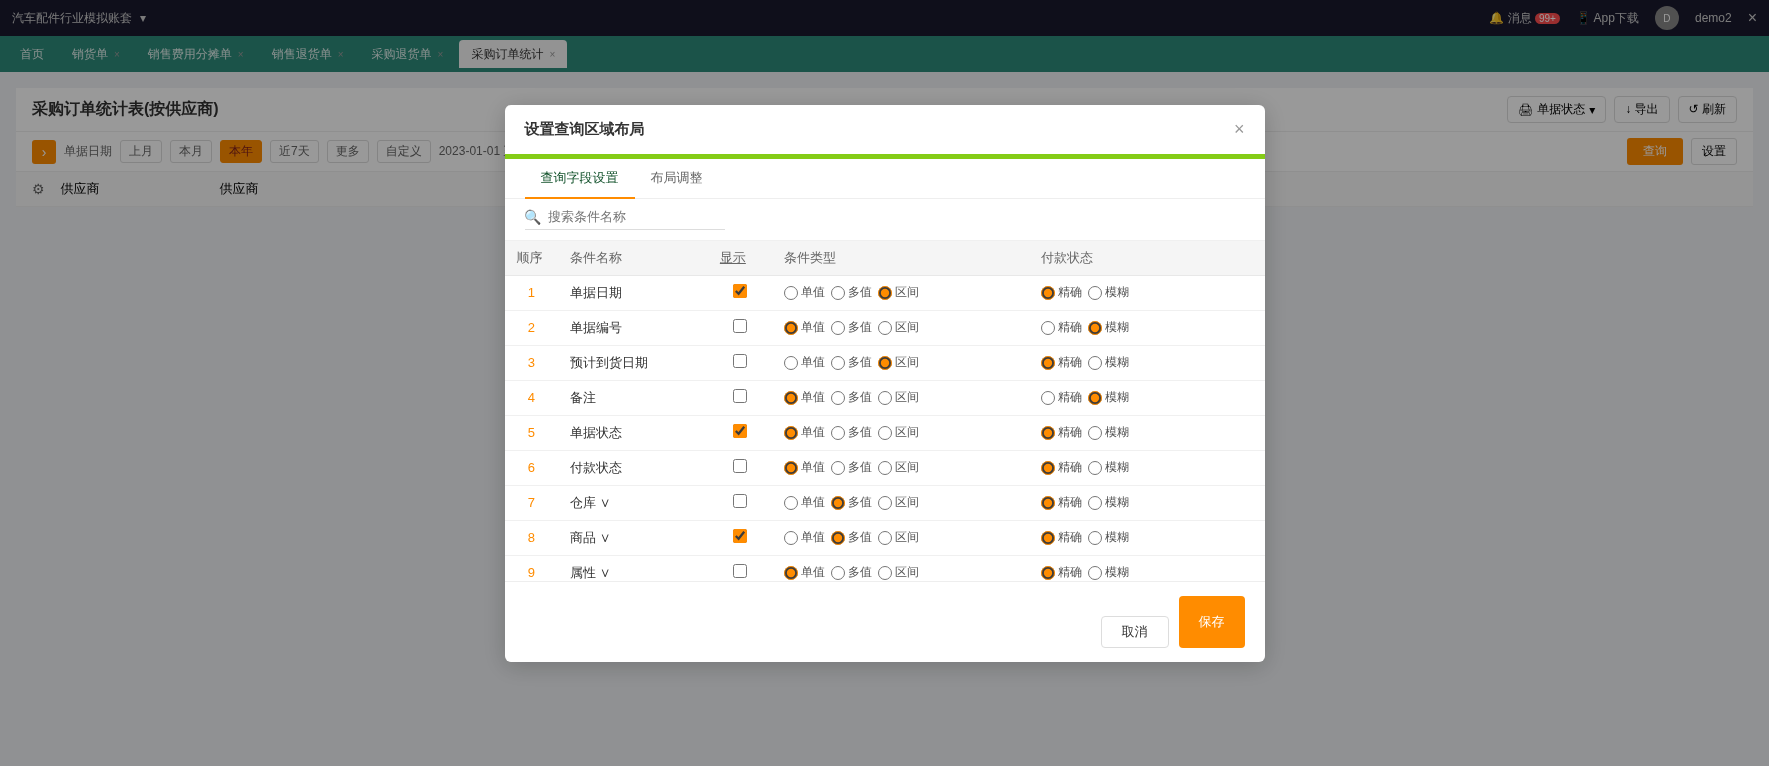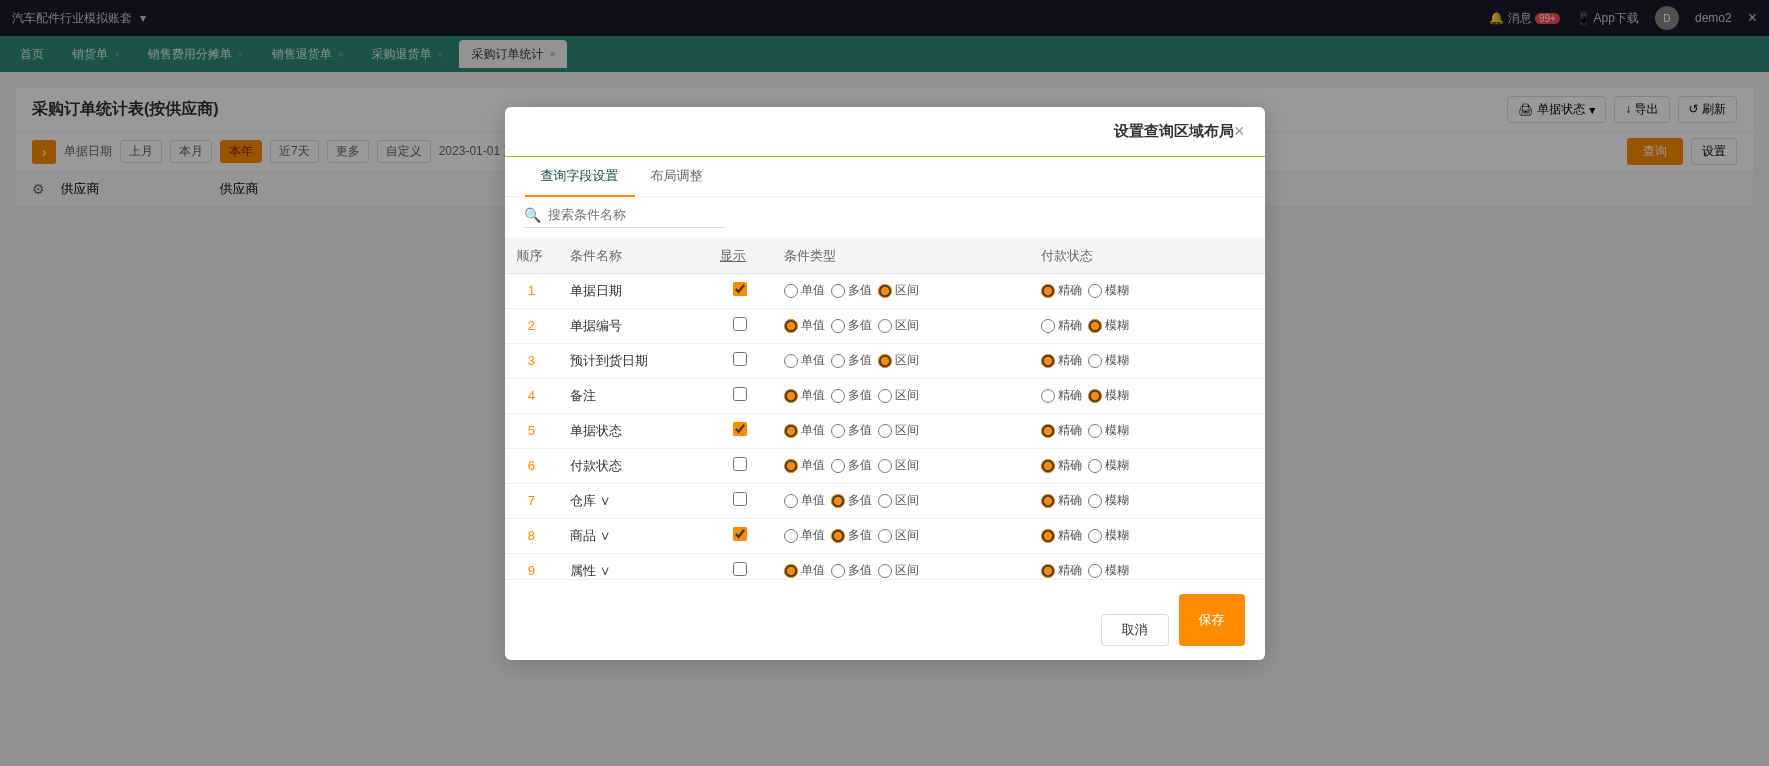--- a/index.html
+++ b/index.html
@@ -116,24 +116,24 @@
       background: white;
       border-radius: 6px;
       width: 760px;
       max-height: 660px;
       display: flex;
       flex-direction: column;
       box-shadow: 0 4px 24px rgba(0,0,0,0.2);
     }
     .dialog-header {
       padding: 14px 20px;
-      border-bottom: 1px solid #84cc16;
-      display: flex;
-      align-items: center;
-      justify-content: flex-end;
+      border-bottom: 5px solid #84cc16;
+      display: flex;
+      align-items: center;
+      justify-content: space-between;
     }
     .dialog-title { font-size: 15px; font-weight: bold; color: #333; }
     .dialog-close { background: none; border: none; font-size: 18px; cursor: pointer; color: #999; }
     .dialog-tabs {
       display: flex;
       border-bottom: 1px solid #eee;
       padding: 0 20px;
     }
     .dialog-tab {
       padding: 10px 16px;

